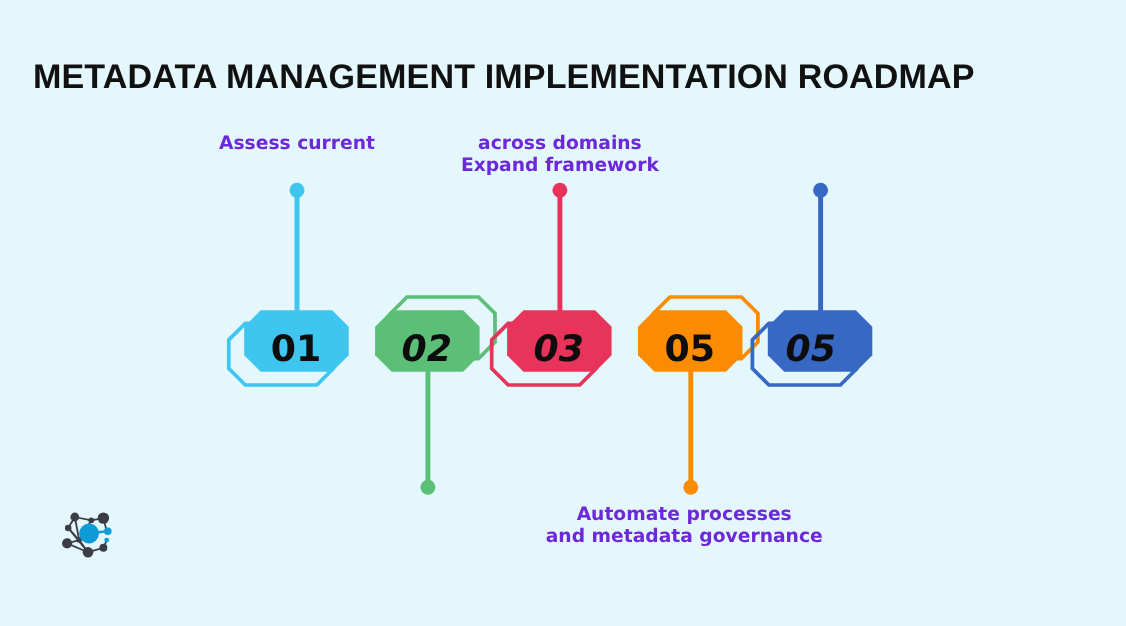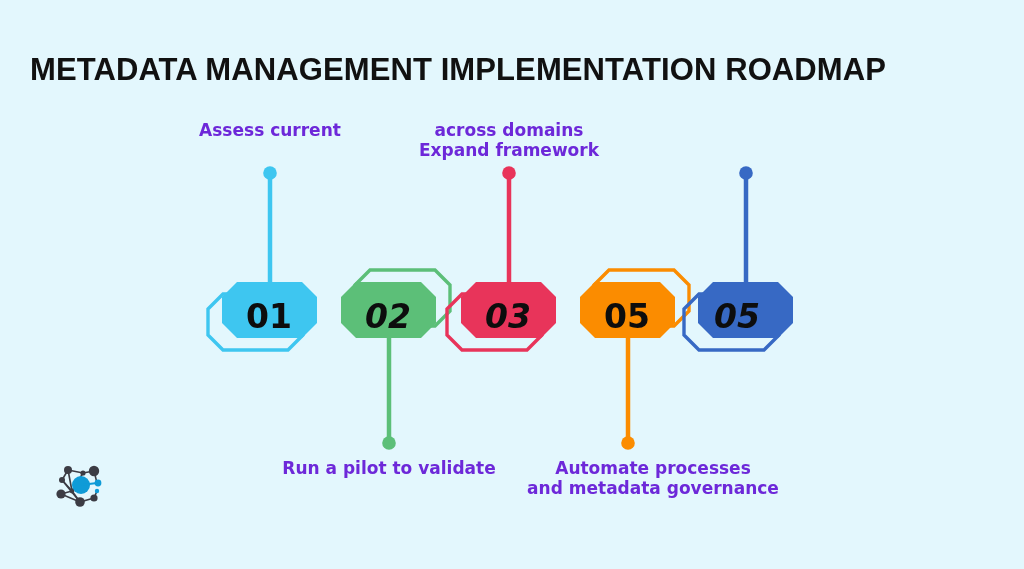--- a/index.html
+++ b/index.html
@@ -118,29 +118,28 @@
 <div class="badge-num" style="left:328px; top:297px;font-style:italic;">02</div>
 <div class="badge-num" style="left:448px; top:297px;font-style:italic;">03</div>
 <div class="badge-num" style="left:567px; top:297px;">05</div>
 <div class="badge-num" style="left:677px; top:297px;font-style:italic;">05</div>
 
 <div class="step-label" style="left:140px; top:120px;">
   <span class="ln">Assess current</span>
 </div>
 
 <div class="step-label" style="left:259px; top:458px;">
-  <span class="ln">Run a pilot to validate</span>
 </div>
 
 <div class="step-label" style="left:379px; top:120px;">
   <span class="ln">across domains</span>
   <span class="ln">Expand framework</span>
 </div>
 
-<div class="step-label" style="left:523px; top:458px;">
+<div class="step-label" style="left:492px; top:458px;">
   <span class="ln">Automate processes</span>
   <span class="ln">and metadata governance</span>
 </div>
 
 <div class="step-label" style="left:615px; top:120px;">
 </div>
 
 <svg id="logo" viewBox="0 0 62 62">
   <g stroke="#3c3c44" stroke-width="1.6" fill="none">
     <path d="M18,12 L33,15 L44,13"></path>

